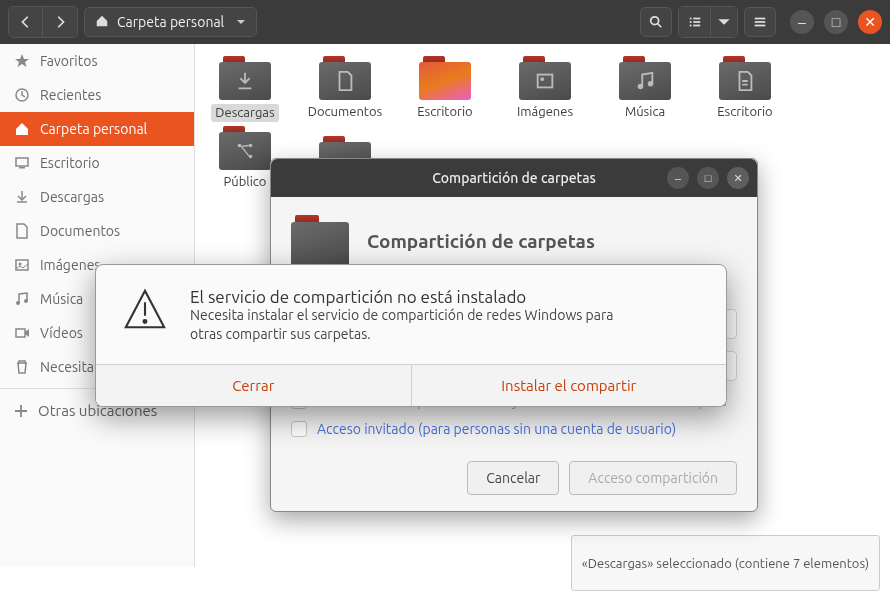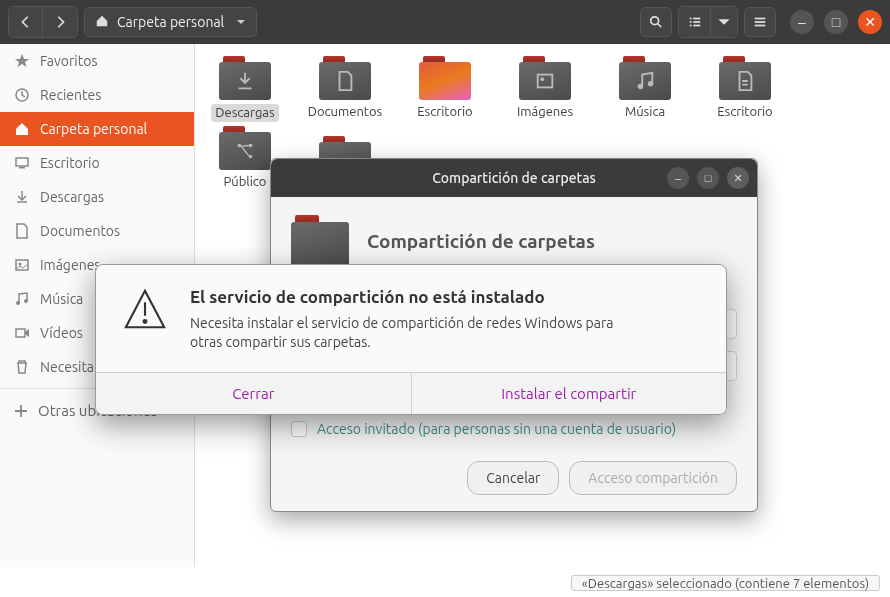--- a/index.html
+++ b/index.html
@@ -41,52 +41,52 @@
 .folder { width: 88px; display: flex; flex-direction: column; align-items: center; gap: 4px; text-align: center; font-size: 13px; color: #3d3d3d; cursor: pointer; }
 .folder .ficon { width: 52px; height: 44px; position: relative; }
 .folder .ftab { position: absolute; top: 0; left: 4px; width: 22px; height: 8px; background: linear-gradient(#b5342a, #8a2a1d); border-radius: 2px 2px 0 0; }
 .folder .fbody { position: absolute; top: 6px; left: 0; right: 0; bottom: 0; background: linear-gradient(160deg, #6b6b6b 0%, #4a4a4a 100%); border-radius: 3px; display: flex; align-items: center; justify-content: center; }
 .folder .fbody svg { width: 22px; height: 22px; fill: #bbb; }
 .folder.sel .flabel { background: #d9d9d9; border-radius: 3px; padding: 1px 4px; }
 .folder .flabel { line-height: 1.2; }
 .folder.pictures .fbody { background: linear-gradient(160deg, #e35a3a 0%, #e97b1e 50%, #e960c1 100%); }
 
 
-.statusbar { position: absolute; right: 10px; bottom: 6px; background: #f7f7f7; border: 1px solid #ccc; border-radius: 3px; padding: 0 10px; font-size: 13px; color: #555; }
+.statusbar { position: absolute; right: 10px; bottom: 6px; background: #f7f7f7; border: 1px solid #ccc; border-radius: 3px; padding: 20px 10px; font-size: 13px; color: #555; }
 
 
 .share-dialog { position: absolute; left: 270px; top: 158px; width: 488px; background: #f5f5f5; border: 1px solid #888; border-radius: 6px; box-shadow: 0 8px 24px rgba(0,0,0,.35); }
 .sd-header { height: 38px; background: #3b3b3b; border-radius: 6px 6px 0 0; display: flex; align-items: center; justify-content: center; color: #eee; font-weight: 500; position: relative; }
 .sd-wctrl { position: absolute; right: 8px; display: flex; gap: 8px; }
 .sd-wbtn { width: 22px; height: 22px; border-radius: 50%; background: #555; display: flex; align-items: center; justify-content: center; color: #ddd; font-size: 11px; }
 .sd-wbtn.x { background: #5e5e5e; }
 .sd-body { padding: 18px 20px 16px; }
 .sd-top { display: flex; gap: 18px; align-items: center; margin-bottom: 14px; }
 .sd-ficon { width: 58px; height: 52px; position: relative; }
 .sd-ficon .ftab { position: absolute; top: 0; left: 4px; width: 24px; height: 9px; background: linear-gradient(#b5342a, #8a2a1d); border-radius: 2px 2px 0 0; }
 .sd-ficon .fbody { position: absolute; top: 7px; left: 0; right: 0; bottom: 0; background: linear-gradient(160deg, #6b6b6b, #4a4a4a); border-radius: 3px; }
 .sd-title { font-size: 19px; font-weight: 600; color: #555; }
 .sd-row { display: flex; align-items: center; gap: 10px; margin: 12px 0; color: #888; }
 .sd-row.dis { opacity: .8; }
 .sd-label-static { width: 150px; text-align: right; color: #666; }
 .sd-input { flex: 1; height: 30px; border: 1px solid #ccc; border-radius: 4px; background: #fff; padding: 0 8px; color: #888; }
 .sd-check { width: 16px; height: 16px; border: 1px solid #bbb; border-radius: 3px; background: #fff; }
 .sd-actions { display: flex; justify-content: flex-end; gap: 10px; margin-top: 24px; }
-.sd-btn { padding: 8px 18px; border: 1px solid #bbb; border-radius: 12px; background: #f0f0f0; color: #444; font-size: 14px; }
+.sd-btn { padding: 8px 18px; border: 1px solid #bbb; border-radius: 4px; background: #f0f0f0; color: #444; font-size: 14px; }
 .sd-btn.disabled { color: #aaa; }
 
 
 .alert-dialog { position: absolute; left: 95px; top: 264px; width: 632px; background: #fafafa; border: 1px solid #999; border-radius: 8px; box-shadow: 0 10px 30px rgba(0,0,0,.4); overflow: hidden; }
 .alert-body { display: flex; padding: 22px 26px 20px; gap: 22px; }
 .alert-icon { width: 46px; height: 46px; flex-shrink: 0; }
 .alert-icon svg { width: 100%; height: 100%; stroke: #333; fill: none; stroke-width: 2.2; }
-.alert-text h2 { font-size: 17px; font-weight: 700; color: #333; margin-bottom: 8px; }
+.alert-text h2 { font-size: 17px; font-weight: 400; color: #333; margin-bottom: 0; }
 .alert-text p { font-size: 14px; color: #444; line-height: 1.35; max-width: 430px; }
 .alert-actions { display: flex; border-top: 1px solid #cfcfcf; }
-.alert-btn { flex: 1; padding: 12px 0; text-align: center; font-size: 15px; color: #a21caf; background: #f3f3f3; border: none; border-right: 1px solid #cfcfcf; cursor: pointer; }
+.alert-btn { flex: 1; padding: 12px 0; text-align: center; font-size: 15px; color: #c2410c; background: #f3f3f3; border: none; border-right: 1px solid #cfcfcf; cursor: pointer; }
 .alert-btn:last-child { border-right: none; }
 </style>
 </head>
 <body>
 
 <div class="toolbar">
   <div class="nav-group">
     <div class="tb-btn">
         <svg viewBox="0 0 16 16">
           <path d="M10 2 L4 8 L10 14" stroke="#ddd" stroke-width="2" fill="none"></path>
@@ -349,21 +349,21 @@
     <div class="sd-row dis">
       <span class="sd-label-static">Comentario:</span>
       <input class="sd-input" value="" style="">
     </div>
     <div class="sd-row dis">
       <div class="sd-check"></div>
       <span style="color:#999">Permitir a otras personas crear y eliminar archivos en esta carpeta</span>
     </div>
     <div class="sd-row dis">
       <div class="sd-check"></div>
-      <span style="color:#0f766e">Acceso invitado (para personas sin una cuenta de usuario)</span>
+      <span style="color:#1d4ed8">Acceso invitado (para personas sin una cuenta de usuario)</span>
     </div>
     <div class="sd-actions">
       <button class="sd-btn">Cancelar</button>
       <button class="sd-btn disabled">Acceso compartición</button>
     </div>
   </div>
 </div>
 
 <div class="alert-dialog">
   <div class="alert-body">

